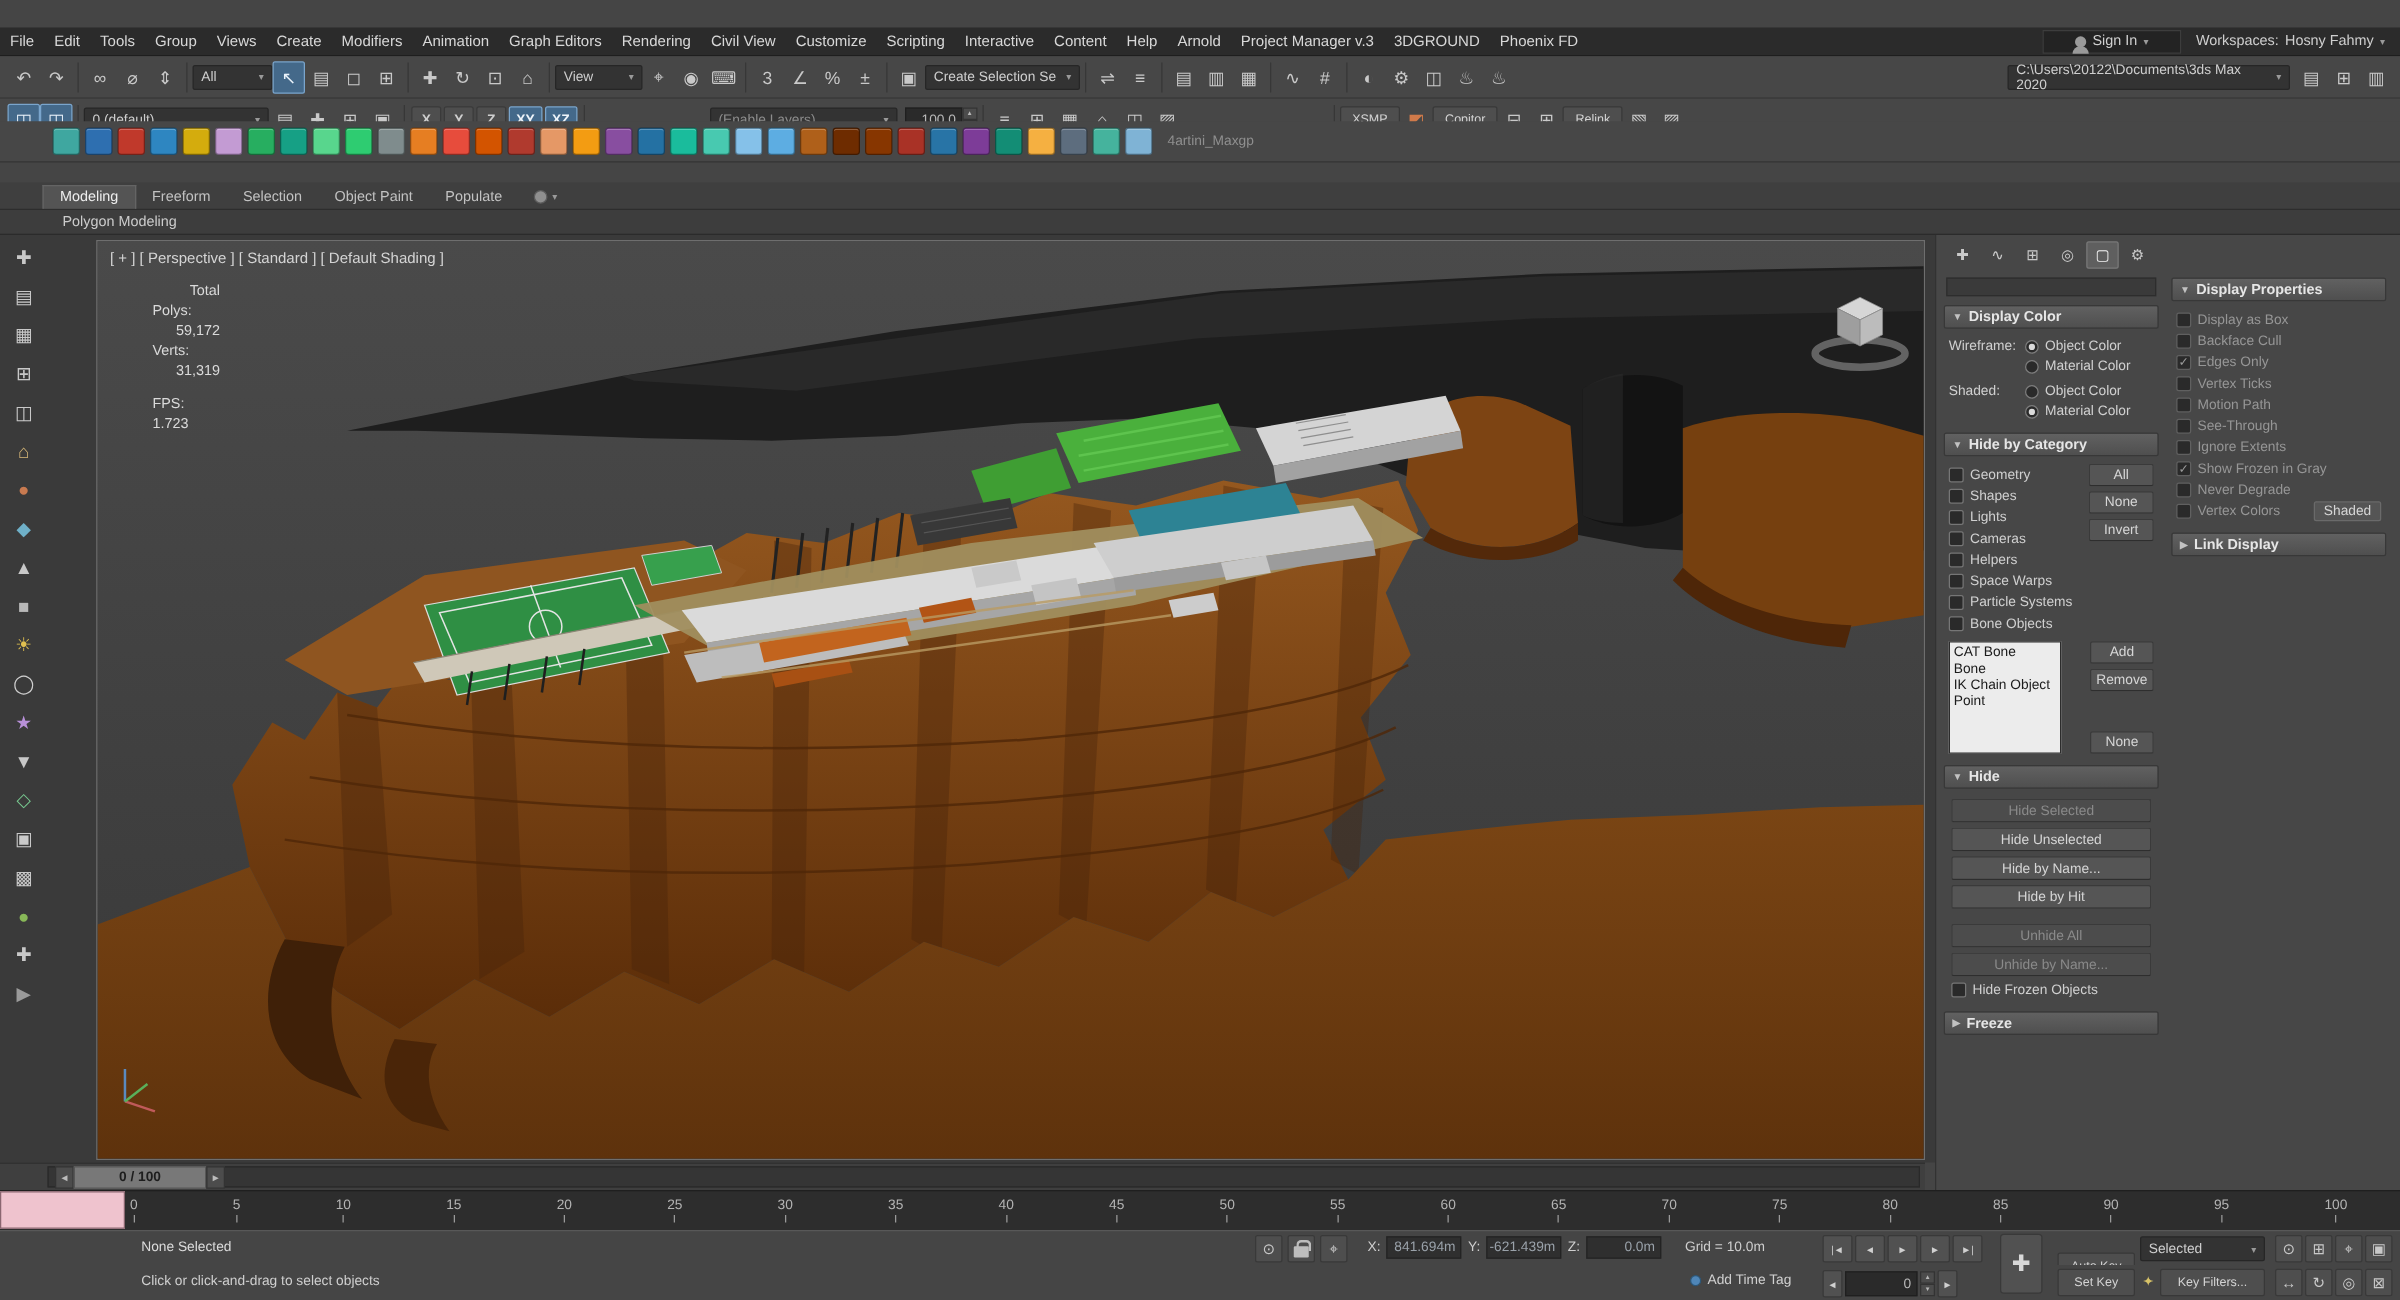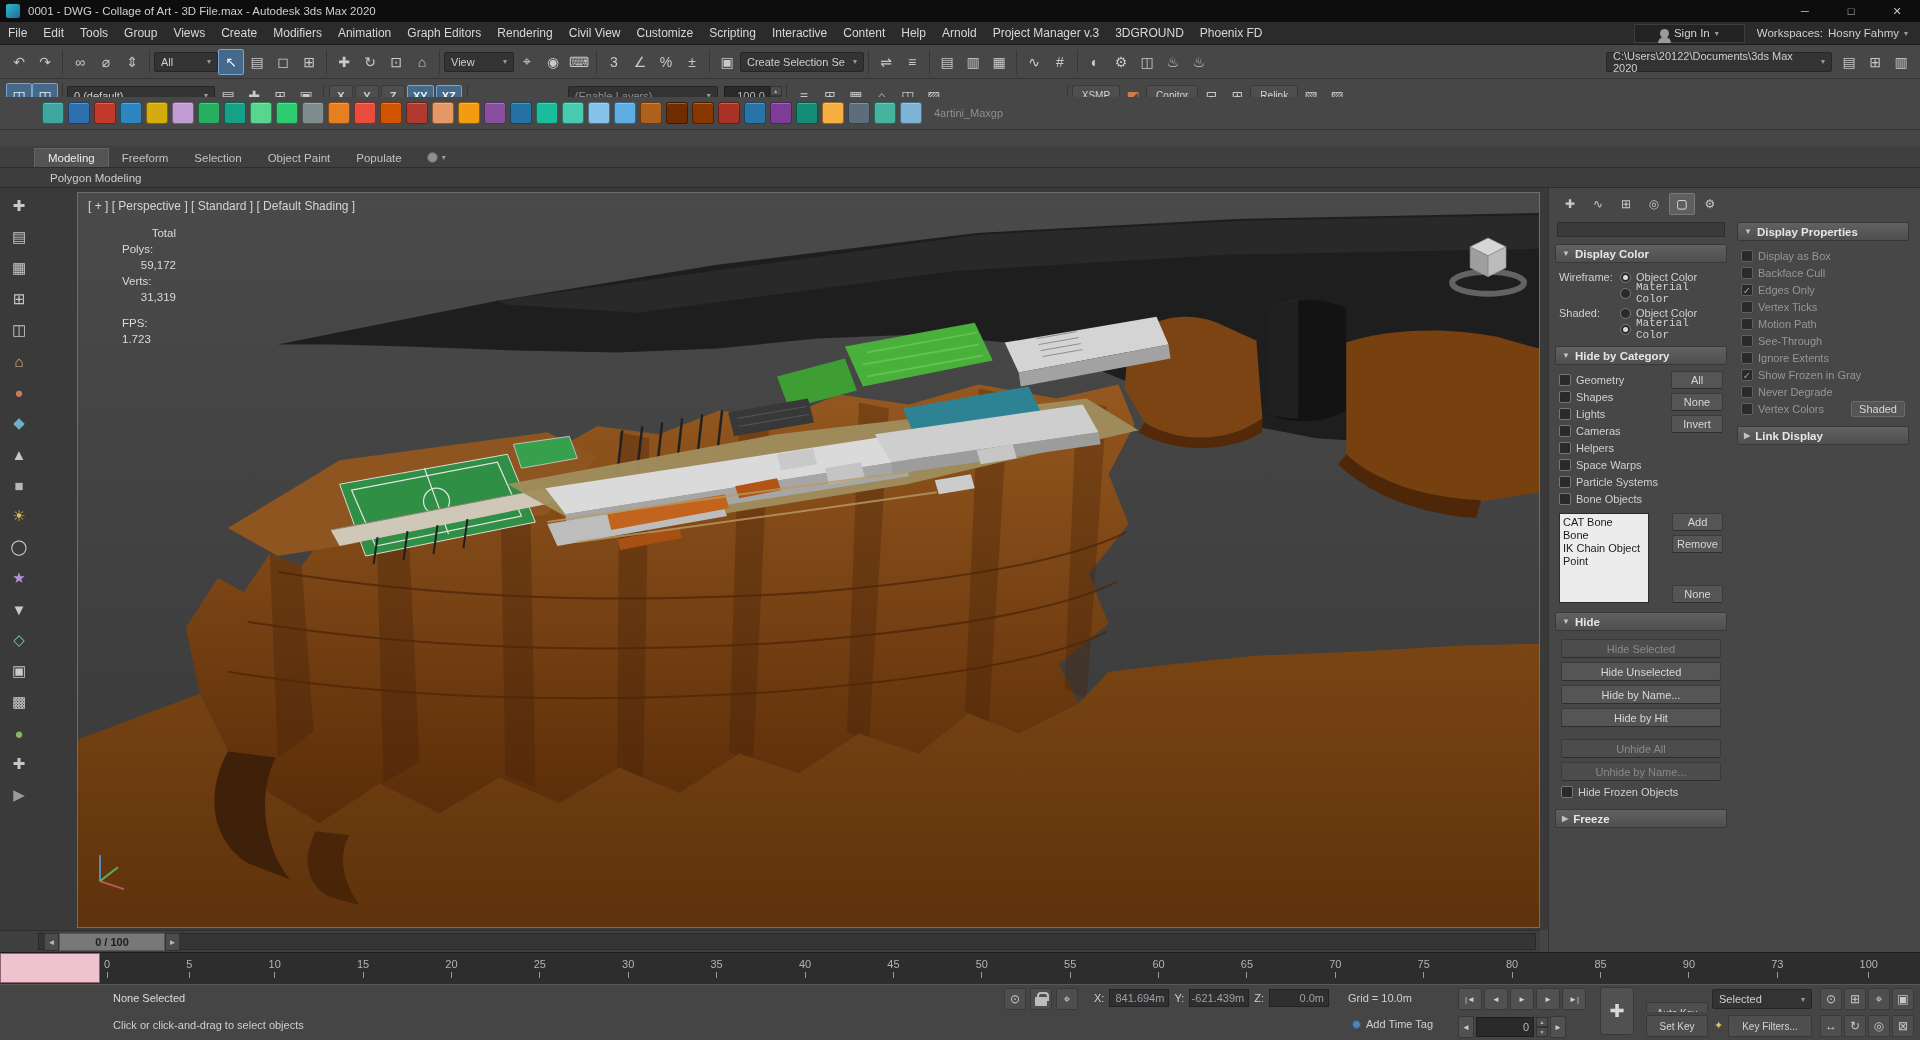--- a/index.html
+++ b/index.html
@@ -71,21 +71,21 @@
   .cp-tabs .pressed{background:#5f5f5f;border:1px solid #7a7a7a;color:#efefef;}
   .cp-cols{display:flex;gap:10px;padding:2px 6px;}
   .cp-col{width:172px;display:flex;flex-direction:column;}
   .cp-namefield{height:15px;background:#3a3a3a;border:1px solid #2d2d2d;margin:2px 2px 5px;}
   .rollout{margin:2px 0 5px;}
   .rhead{height:19px;background:linear-gradient(#616161,#4f4f4f);border:1px solid #383838;border-radius:2px;display:flex;align-items:center;font-size:11.5px;font-weight:bold;color:#e6e6e6;padding-left:6px;gap:5px;}
   .tri{font-size:8px;color:#c2c2c2;}
   .rbody{padding:6px 4px 2px;}
   .dc-row{display:flex;align-items:center;height:16px;gap:5px;}
   .dc-label{width:56px;}
-  .indent{margin-left:61px;font-family:Liberation Mono, monospace;}
+  .indent{margin-left:61px;}
   .radio{width:11px;height:11px;border-radius:50%;background:#2a2a2a;border:1px solid #7d7d7d;position:relative;flex:none;}
   .radio.checked::after{content:"";position:absolute;inset:2px;border-radius:50%;background:#dadada;}
   .cb{width:12px;height:12px;background:#2a2a2a;border:1px solid #767676;border-radius:2px;flex:none;text-align:center;font-size:10px;line-height:11px;color:#d8d8d8;}
   .cb.checked::after{content:"✓";}
   .cbrow{display:flex;align-items:center;gap:5px;height:17px;}
   .dim{color:#969696;}
   .dim .cb{border-color:#606060;color:#9c9c9c;}
   .hbc{display:flex;gap:6px;}
   .hbc-left{flex:1;}
   .hbc-right{width:52px;display:flex;flex-direction:column;gap:4px;}
@@ -123,29 +123,20 @@
   .minil-pink{position:absolute;left:0;top:953px;width:100px;height:30px;background:#efc3ce;border:1px solid #8a6670;}
   .minil-white{position:absolute;left:0;top:984px;width:100px;height:28px;background:#f4f4f4;border:1px solid #7a7a7a;}
   .minil-label{position:absolute;left:0;top:1013px;width:100px;height:27px;background:#141414;color:#cfcfcf;display:flex;align-items:center;padding-left:6px;font-size:11px;}
   .clockdot{width:9px;height:9px;border-radius:50%;background:#4f86b8;border:1px solid #2d5778;}
 </style>
 </head>
 <body>
 
 <div id="app">
 
-  <div class="titlebar">
-    <span class="app-icon"></span>
-    <span class="title-text">0001 - DWG - Collage of Art - 3D File.max - Autodesk 3ds Max 2020</span>
-    <div class="win-btns">
-      <span class="win-btn">─</span>
-      <span class="win-btn">□</span>
-      <span class="win-btn close">✕</span>
-    </div>
-  </div>
 
   <div class="menubar">
     <div style="display:flex;">
 
     <span class="menu-item">File</span>
         <span class="menu-item">Edit</span>
         <span class="menu-item">Tools</span>
         <span class="menu-item">Group</span>
         <span class="menu-item">Views</span>
         <span class="menu-item">Create</span>
@@ -839,21 +830,21 @@
         </span>
         <span class="tick">
           <span>85</span>
           <i></i>
         </span>
         <span class="tick">
           <span>90</span>
           <i></i>
         </span>
         <span class="tick">
-          <span>73</span>
+          <span>95</span>
           <i></i>
         </span>
         <span class="tick">
           <span>100</span>
           <i></i>
         </span>
       </div>
   </div>
 
   <div class="minil-pink"></div>

